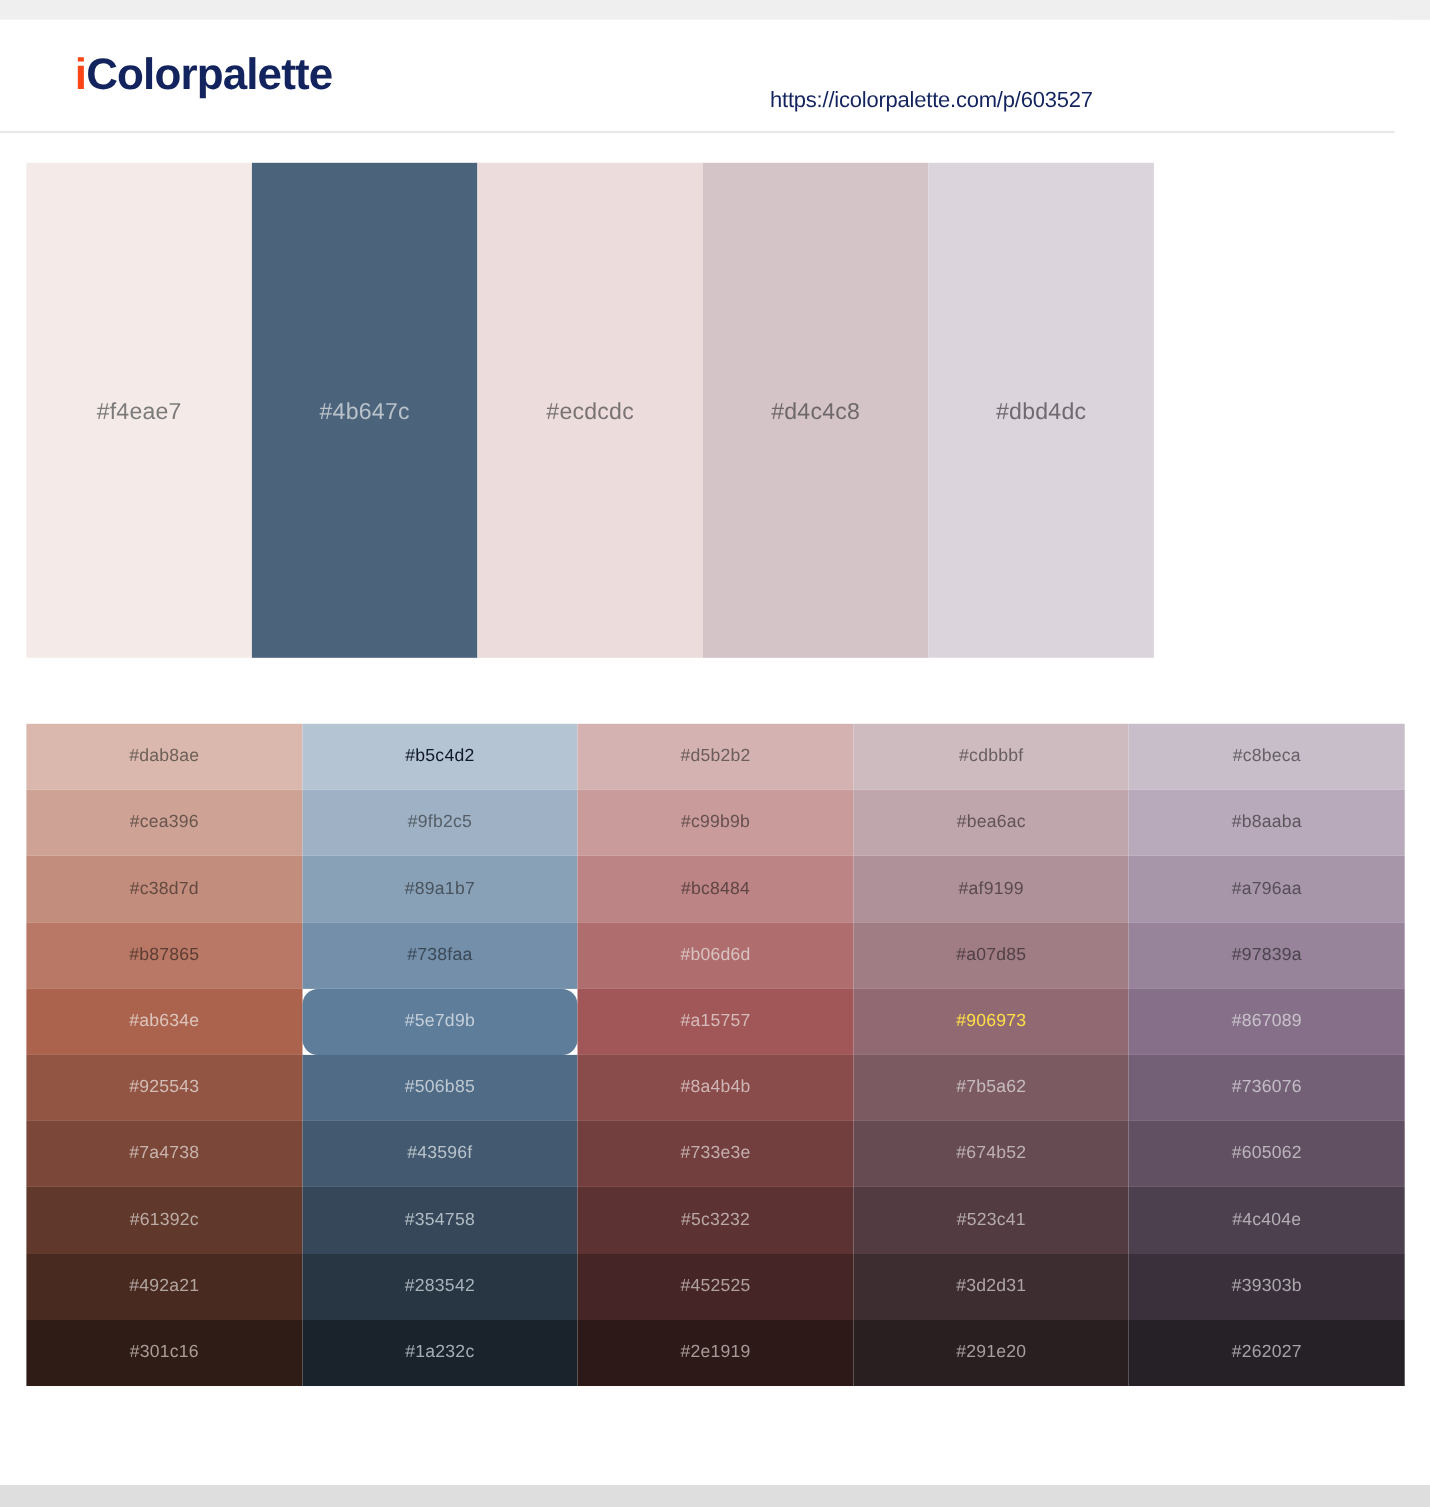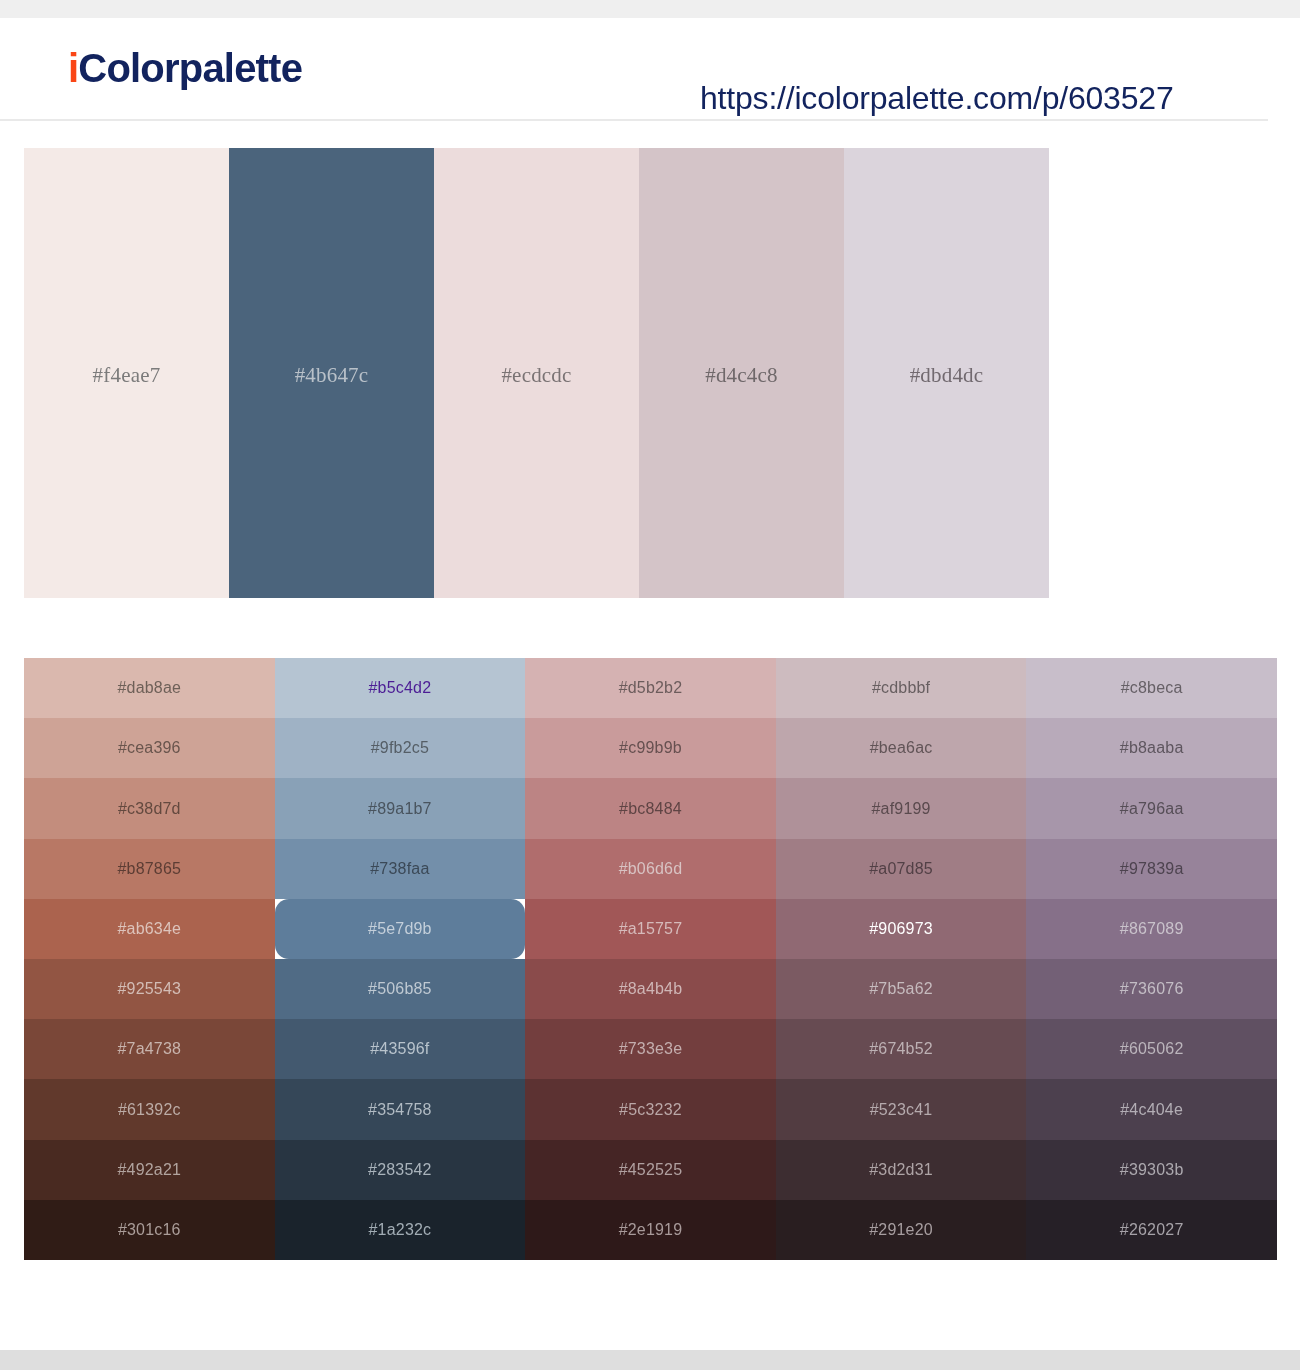--- a/index.html
+++ b/index.html
@@ -51,35 +51,34 @@
     white-space: nowrap;
     line-height: 1;
   }
   .logo .logo-i { color: #fa4616; }
   .logo .logo-rest { color: #12235e; }
 
   .header-url {
     position: absolute;
     left: 700px;
     top: 62px;
-    font-size: 32px;
+    font-size: 20px;
     color: #12235e;
     white-space: nowrap;
     letter-spacing: -0.2px;
   }
 
   
   .palette {
     position: absolute;
     left: 24px;
     top: 148px;
     width: 1025px;
     height: 450px;
     display: flex;
-    font-family: Liberation Serif, serif;
   }
 
   .palette-swatch {
     flex: 1 1 0;
     position: relative;
     display: flex;
     align-items: center;
     justify-content: center;
   }
 
@@ -161,21 +160,21 @@
         <span class="palette-label" style="color: rgb(113, 105, 111);">#dbd4dc</span>
       </div>
     </div>
 
   <div class="shades" id="shades">
       <div class="shade-row">
         <div class="shade-cell" style="background: rgb(218, 184, 174);">
           <span class="shade-label" style="color: rgb(110, 96, 88);">#dab8ae</span>
         </div>
         <div class="shade-cell" style="background: rgb(181, 196, 210);">
-          <span class="shade-label" style="color: #4c1d95;">#b5c4d2</span>
+          <span class="shade-label" style="color: #0f172a;">#b5c4d2</span>
         </div>
         <div class="shade-cell" style="background: rgb(213, 178, 178);">
           <span class="shade-label" style="color: rgb(108, 92, 92);">#d5b2b2</span>
         </div>
         <div class="shade-cell" style="background: rgb(205, 187, 191);">
           <span class="shade-label" style="color: rgb(104, 95, 97);">#cdbbbf</span>
         </div>
         <div class="shade-cell" style="background: rgb(200, 190, 202);">
           <span class="shade-label" style="color: rgb(102, 96, 102);">#c8beca</span>
         </div>
@@ -235,21 +234,21 @@
         <div class="shade-cell" style="background: rgb(171, 99, 78);">
           <span class="shade-label" style="color: rgb(221, 196, 188);">#ab634e</span>
         </div>
         <div class="shade-cell" style="background: rgb(94, 125, 155); border-radius: 14px;">
           <span class="shade-label" style="color: rgb(196, 207, 218);">#5e7d9b</span>
         </div>
         <div class="shade-cell" style="background: rgb(161, 87, 87);">
           <span class="shade-label" style="color: rgb(214, 187, 187);">#a15757</span>
         </div>
         <div class="shade-cell" style="background: rgb(144, 105, 115);">
-          <span class="shade-label" style="color: #ffffff;">#906973</span>
+          <span class="shade-label" style="color: #fde047;">#906973</span>
         </div>
         <div class="shade-cell" style="background: rgb(134, 112, 137);">
           <span class="shade-label" style="color: rgb(201, 194, 203);">#867089</span>
         </div>
       </div>
       <div class="shade-row">
         <div class="shade-cell" style="background: rgb(146, 85, 67);">
           <span class="shade-label" style="color: rgb(211, 189, 182);">#925543</span>
         </div>
         <div class="shade-cell" style="background: rgb(80, 107, 133);">

